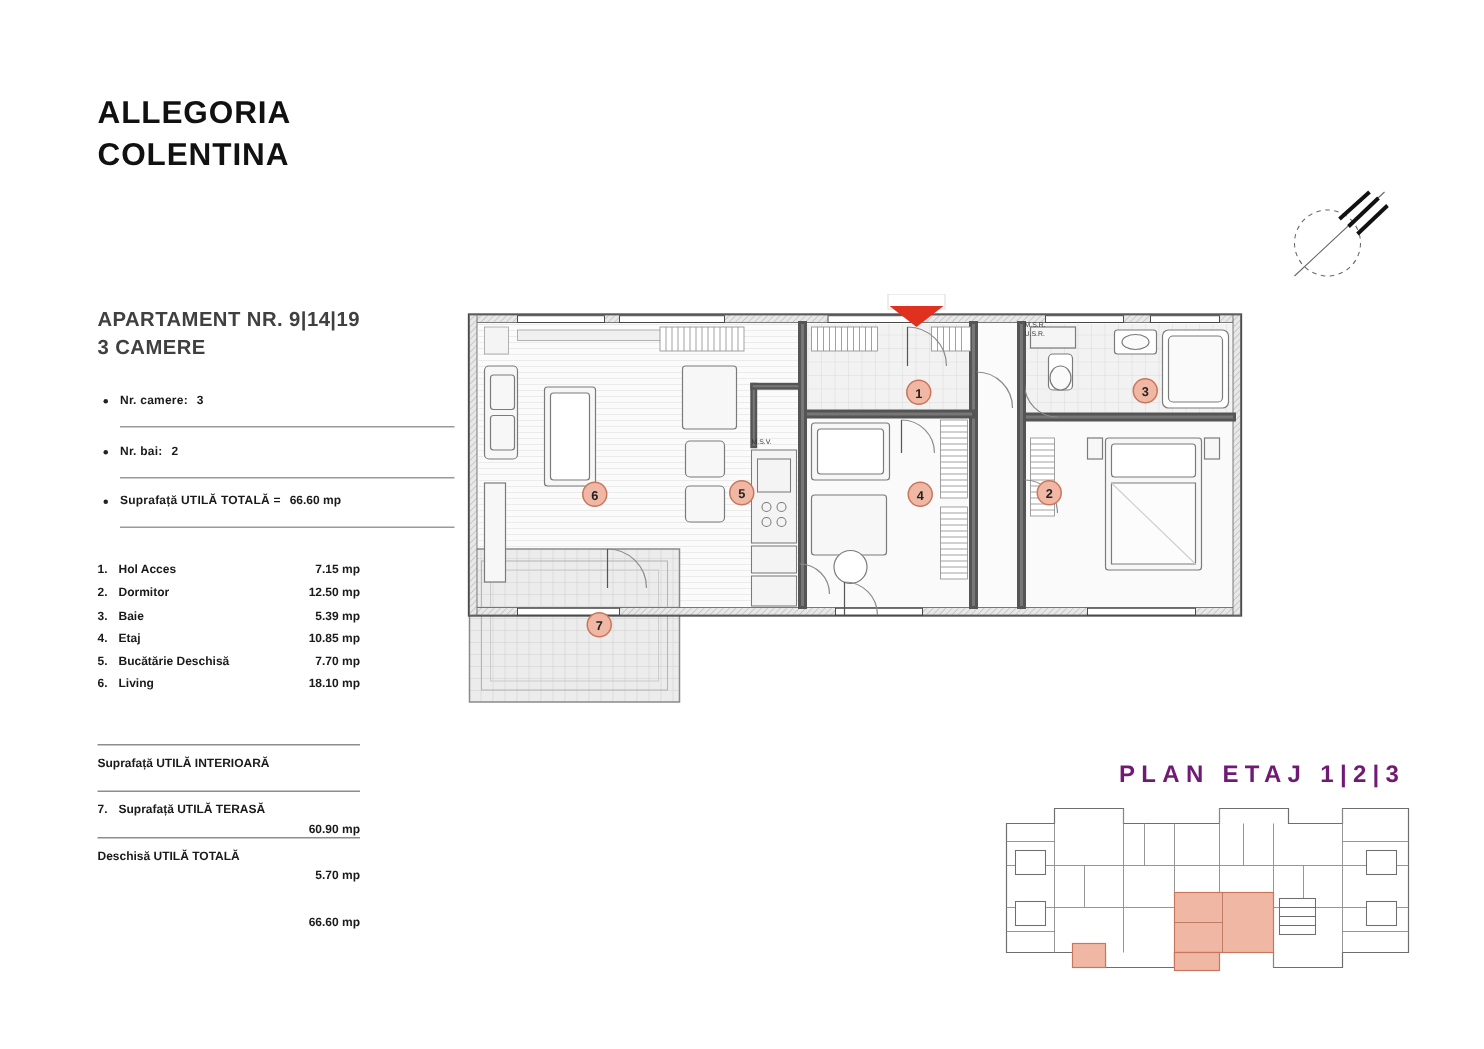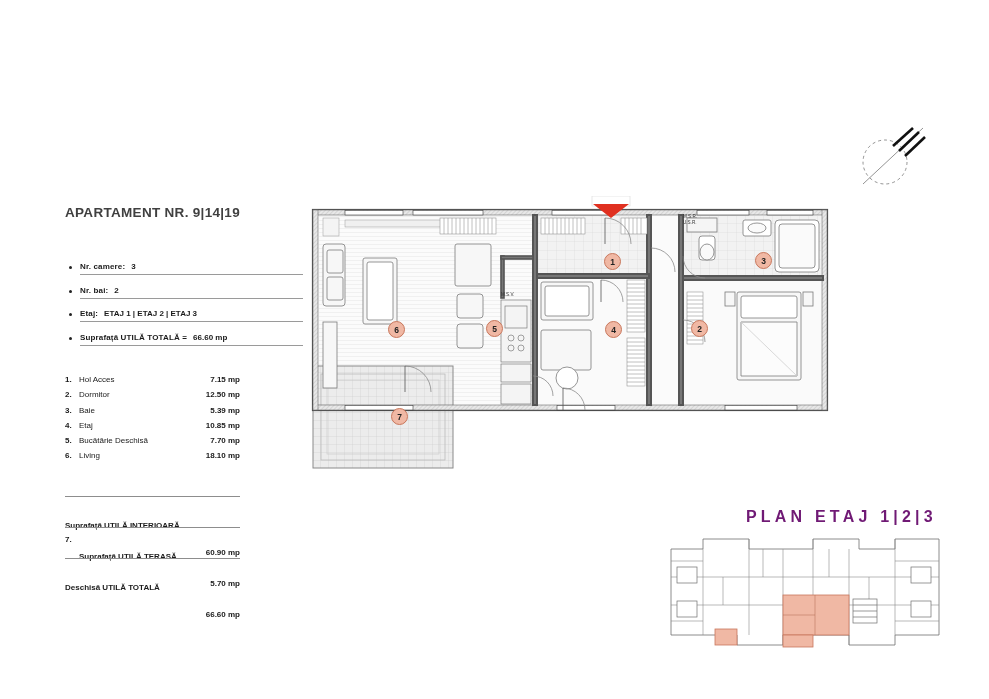--- a/index.html
+++ b/index.html
@@ -60,21 +60,21 @@
     position: absolute;
     left: 1px;
     top: 4px;
     width: 3px;
     height: 3px;
     border-radius: 50%;
     background: #222;
   }
   .spec-line {
     border-bottom: 0.7px solid #9a9a9a;
-    padding-bottom: 3px;
+    padding-bottom: 13px;
     width: 100%;
     display: flex;
     align-items: flex-end;
   }
   .spec-label {
     font-weight: bold;
     letter-spacing: 0.15px;
     white-space: nowrap;
   }
   .spec-value {
@@ -96,21 +96,21 @@
     margin-bottom: 6.5px;
     line-height: 1.1;
   }
   .room-num {
     width: 14px;
     font-weight: bold;
     text-align: left;
   }
   .room-name {
     flex: 1;
-    font-weight: normal;
+    font-weight: bold;
   }
   .room-area {
     width: 52px;
     text-align: right;
     font-weight: bold;
   }
 
   
   .total-block {
     position: absolute;
@@ -120,21 +120,21 @@
   }
   .total-rule {
     border-top: 0.7px solid #8d8d8d;
     margin-bottom: 7px;
   }
   .total-row {
     display: flex;
     line-height: 1.2;
     padding-bottom: 9px;
   }
-  .total-label { flex: 1; font-weight: bold; margin-top: 17px; }
+  .total-label { flex: 1; font-weight: bold; }
   .total-area { width: 52px; text-align: right; font-weight: bold; margin-top: 44px; }
 
   #total-interior { top: 496px; }
   #total-terrace  { top: 527px; }
   #total-all      { top: 558px; }
 
   
   #plan-title {
     position: absolute;
     left: 746px;
@@ -186,43 +186,40 @@
     display: flex;
     align-items: center;
     justify-content: center;
     box-sizing: border-box;
   }
 </style>
 </head>
 <body>
 
 <div id="brand">
+  <div>ALLEGORIA</div>
+  <div>COLENTINA</div>
 </div>
 
 <div id="apt-header">
   <div>APARTAMENT NR. 9|14|19</div>
+  <div>3 CAMERE</div>
 </div>
 
 <div id="specs">
   <div class="spec-row">
     <div class="spec-line">
       <span class="spec-label">Nr. camere:</span>
       <span class="spec-value">3</span>
     </div>
   </div>
   <div class="spec-row">
     <div class="spec-line">
       <span class="spec-label">Nr. bai:</span>
       <span class="spec-value">2</span>
-    </div>
-  </div>
-  <div class="spec-row">
-    <div class="spec-line">
-      <span class="spec-label">Etaj:</span>
-      <span class="spec-value">ETAJ 1 | ETAJ 2 | ETAJ 3</span>
     </div>
   </div>
   <div class="spec-row">
     <div class="spec-line">
       <span class="spec-label">Suprafață UTILĂ TOTALĂ =</span>
       <span class="spec-value">66.60 mp</span>
     </div>
   </div>
 </div>
 

